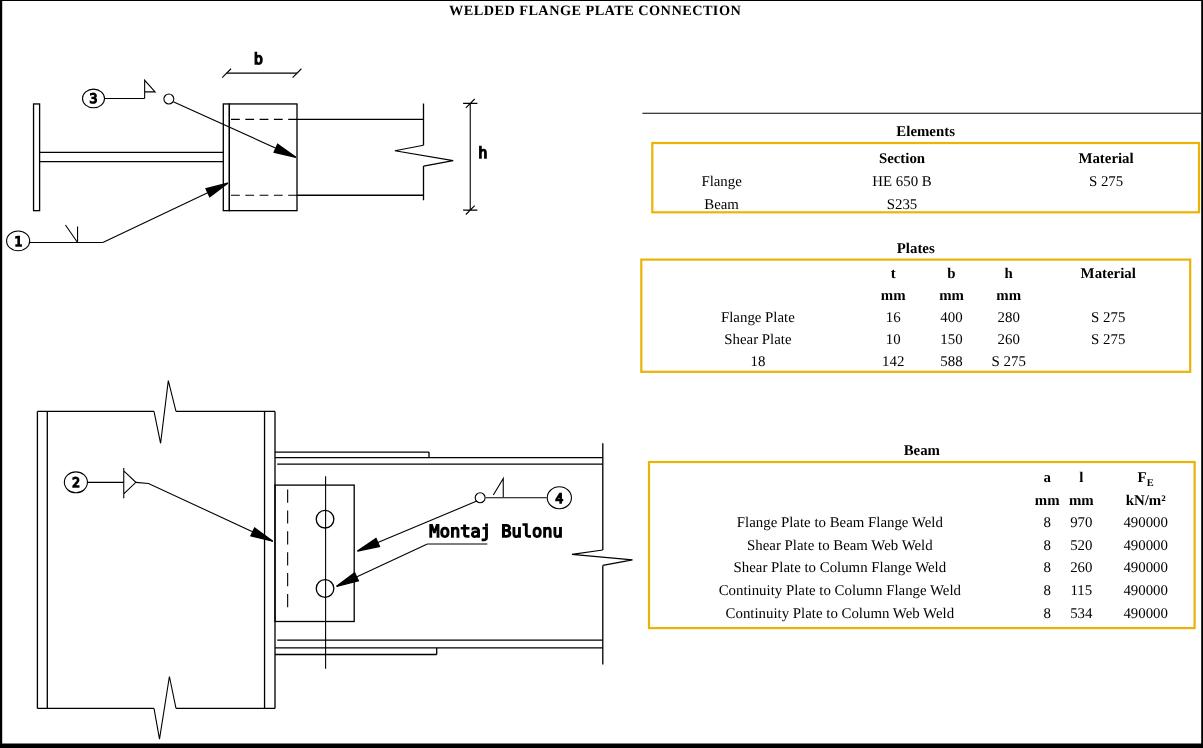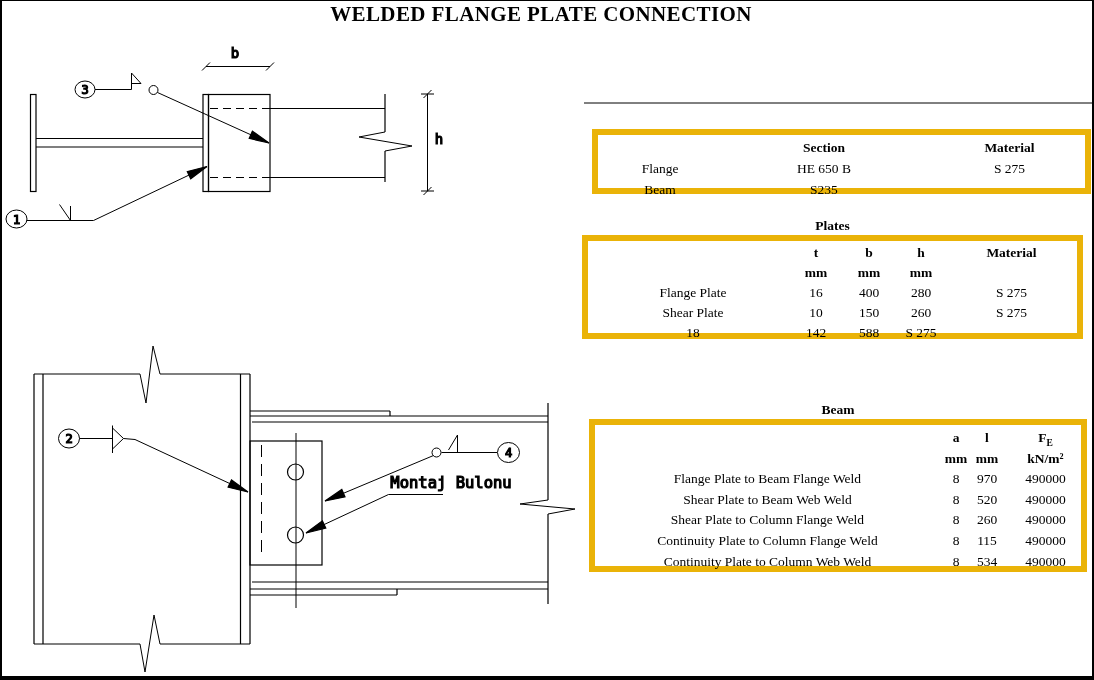--- a/index.html
+++ b/index.html
@@ -5,29 +5,29 @@
   html,body{margin:0;padding:0;background:#fff;}
   #sheet{
     position:relative;width:1094px;height:680px;background:#fff;
     box-sizing:border-box;
     border-left:2px solid #000;border-top:1px solid #000;
     border-right:2px solid #000;border-bottom:4px solid #000;
     font-family:"Liberation Serif",serif;color:#000;overflow:hidden;
   }
   #page-title{
     position:absolute;left:0;right:12px;top:1px;text-align:center;
-    font-size:21px;font-weight:bold;letter-spacing:0.4px;
+    font-size:13px;font-weight:bold;letter-spacing:0.4px;
   }
   #draw{position:absolute;left:0;top:0;}
   svg text{font-family:"DejaVu Sans Mono",monospace;fill:#000;}
   .tbl-title{
     position:absolute;text-align:center;font-size:13.5px;font-weight:bold;
   }
   .tbl{
-    position:absolute;box-sizing:border-box;border:6px solid #eab308;
+    position:absolute;box-sizing:border-box;border:2px solid #eab308;
     display:grid;font-size:13.5px;text-align:center;background:#fff;
   }
   .tbl .c{white-space:nowrap;overflow:visible;}
   .tbl .hd{font-weight:bold;}
   #elements-table{left:590px;top:128px;width:499px;height:65px;
     grid-template-columns:124px 204px 167px;grid-auto-rows:21px;padding-top:2px;}
   #elements-table .c{line-height:21px;}
   #plates-table{left:580px;top:234px;width:501px;height:104px;
     grid-template-columns:210px 36px 70px 34px 147px;grid-auto-rows:20px;padding-top:2px;}
   #plates-table .c{line-height:20px;}
@@ -134,20 +134,21 @@
 
       <g>
         <text x="449" y="487" font-size="15.5" text-anchor="middle">Montaj Bulonu</text>
         <path d="M441 493.5 H386.5" stroke-width="1"></path>
         <line x1="386.5" y1="493.5" x2="304" y2="532" stroke-width="1"></line>
         <polygon fill="#000" points="304,532 320.4,519.8 323.8,527"></polygon>
       </g>
     </g>
   </svg>
 
+  <div class="tbl-title" style="left:590px;top:111px;width:499px;">Elements</div>
   <div class="tbl" id="elements-table">
     <div class="c hd"></div>
     <div class="c hd">Section</div>
     <div class="c hd">Material</div>
 
     <div class="c">Flange</div>
     <div class="c">HE 650 B</div>
     <div class="c">S 275</div>
 
     <div class="c">Beam</div>

